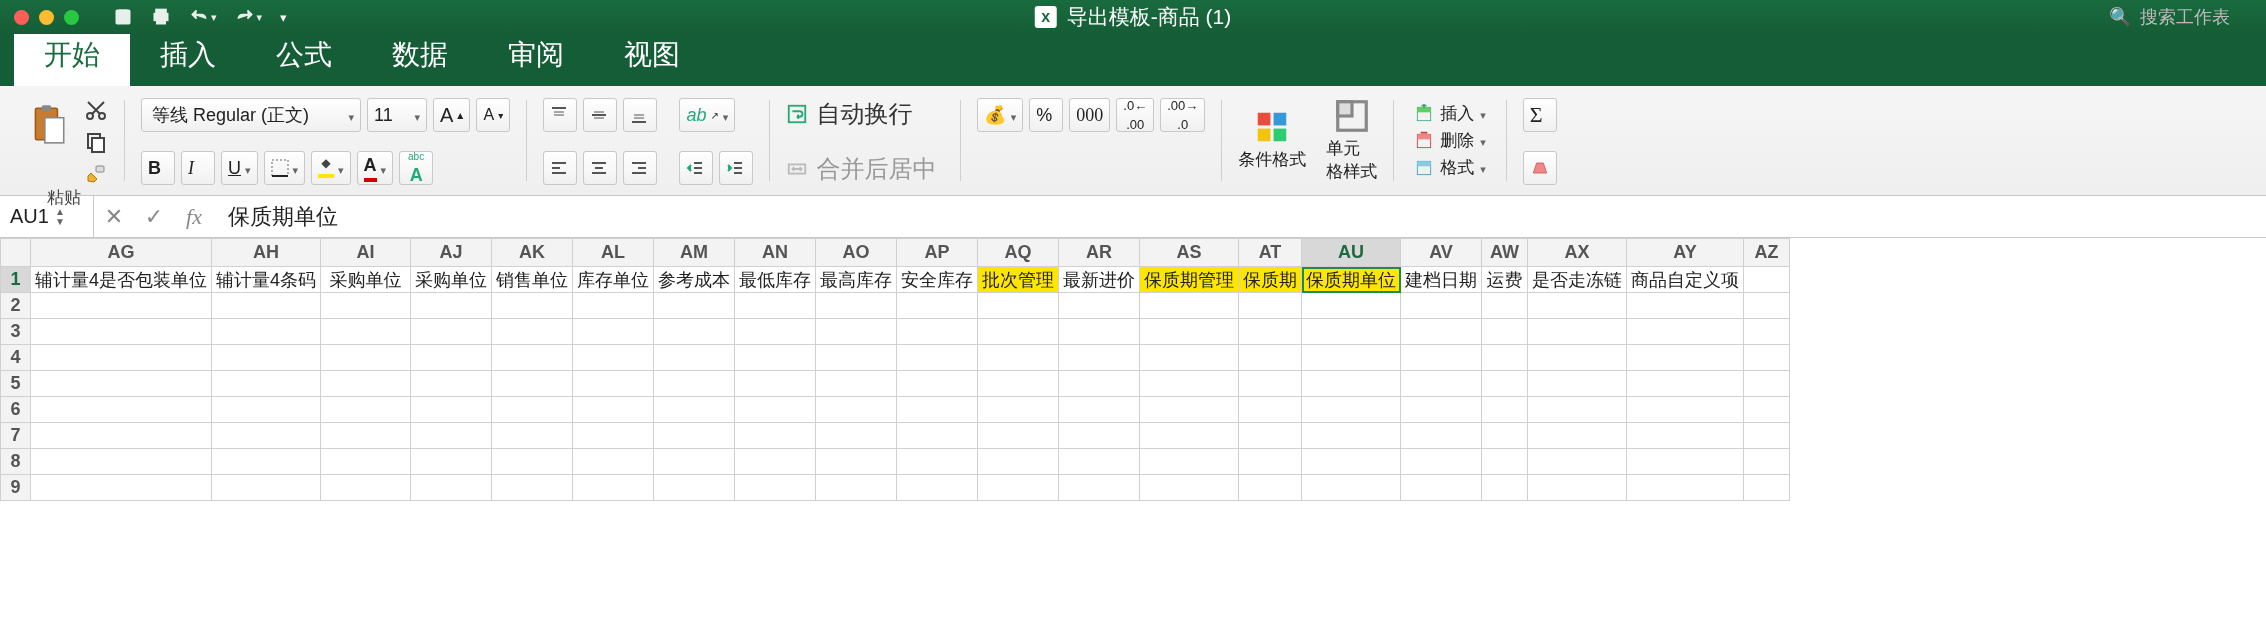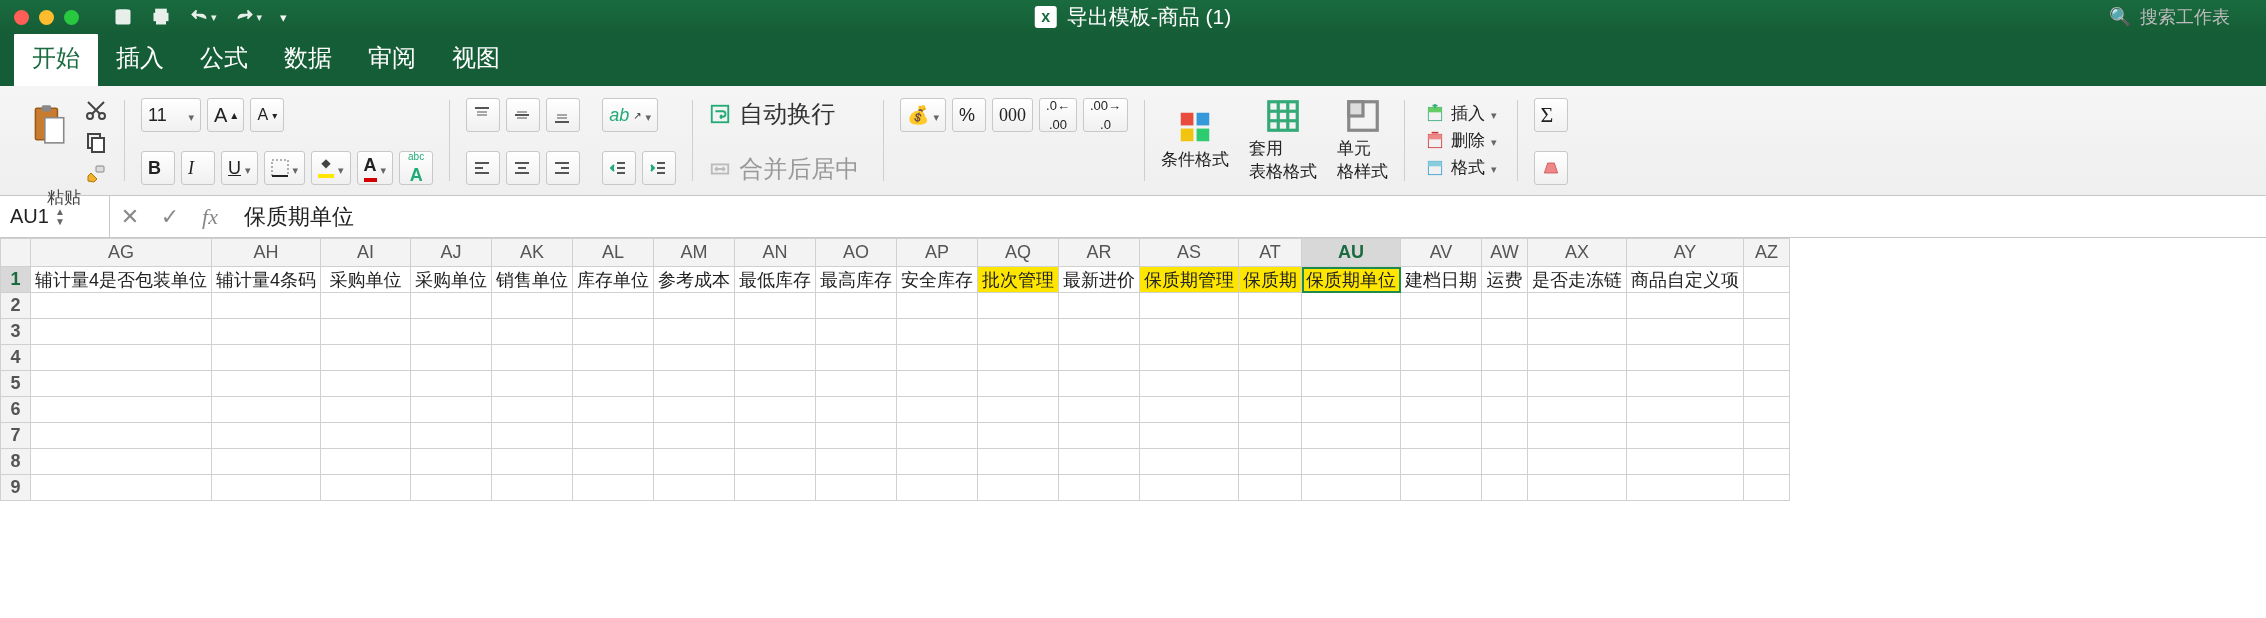--- a/index.html
+++ b/index.html
@@ -13,21 +13,21 @@
   .qat { display:flex; gap:18px; padding-left:20px; align-items:center;}
   .qat svg, .qat span { color:#fff; fill:#fff; opacity:.95; }
   .title-center { position:absolute; left:50%; transform:translateX(-50%); display:flex; gap:10px; align-items:center; font-size:21px; }
   .title-center .xicon { width:22px; height:22px; background:#fff; border-radius:3px; display:flex; align-items:center;justify-content:center;color:#1a6b3f;font-weight:bold;font-size:16px;}
   .searchbox { margin-left:auto; display:flex; align-items:center; gap:8px; color:#ddd; font-size:18px; padding-right:16px;}
   .searchbox input { background:transparent; border:none; color:#ddd; font-size:18px; width:110px;}
   .searchbox input::placeholder{color:#bbb;}
 
   
   .ribbon-tabs { height: 52px; background:#155d36; display:flex; align-items:flex-end; padding-left:14px; gap:0; }
-  .rtab { padding:10px 18px 12px; color:#fff; font-size:24px; cursor:pointer;}
+  .rtab { padding:10px 30px 12px; color:#fff; font-size:28px; cursor:pointer;}
   .rtab.active { background:#fff; color:#1a6b3f; border-radius:4px 4px 0 0;}
 
   
   .ribbon { height: 110px; background:linear-gradient(#f5f5f5,#efefef); border-bottom:1px solid #c8c8c8; display:flex; align-items:center; padding:4px 10px; gap:6px;}
   .group { height:100%; display:flex; flex-direction:column; justify-content:center; padding:0 10px; position:relative;}
   .group.row2 { justify-content:space-between; padding-top:8px; padding-bottom:6px;}
   .sep { width:1px; height:80%; background:#cfcfcf;}
   .glabel { font-size:17px; color:#444; text-align:center;}
   .btnrow { display:flex; gap:6px; align-items:center;}
   .rb { height:34px; min-width:34px; padding:0 6px; border:1px solid #c8c8c8; background:linear-gradient(#fff,#f0f0f0); border-radius:3px; display:flex; align-items:center; justify-content:space-between; gap:4px; font-size:18px; cursor:pointer;}
@@ -43,32 +43,32 @@
   .stackbtn { display:flex; flex-direction:column; align-items:center; gap:2px; cursor:pointer;}
   .stackbtn .lbl{font-size:17px;}
 
   
   .cells-list { display:flex; flex-direction:column; gap:2px;}
   .cells-list .item{display:flex; align-items:center; gap:6px; font-size:17px; padding:1px 4px; cursor:pointer;}
   .cells-list .item .caret::after{content:"▾"; font-size:11px; color:#666;}
 
   
   .fbar { height:42px; background:#fff; border-bottom:1px solid #c8c8c8; display:flex; align-items:center;}
-  .namebox { width:110px; border-right:1px solid #c8c8c8; height:100%; display:flex; align-items:center; padding-left:10px; font-size:20px;}
+  .namebox { width:94px; border-right:1px solid #c8c8c8; height:100%; display:flex; align-items:center; padding-left:10px; font-size:20px;}
   .spin { display:flex; flex-direction:column; margin-left:6px;}
   .spin div {font-size:10px; line-height:10px; color:#666; cursor:pointer;}
   .fbtn { width:40px; text-align:center; color:#888; font-size:22px; cursor:pointer;}
   .fx { font-style:italic; font-family:"Times New Roman",serif; }
   .fcontent { flex:1; padding-left:14px; font-size:22px;}
 
   
   .grid-wrap { position:relative; }
   .sheet { border-collapse:collapse; table-layout:fixed;}
   .sheet th, .sheet td { border:1px solid #d0d0d0; height:26px; padding:0 4px; font-size:18px; text-align:center; overflow:hidden; white-space:nowrap;}
-  .sheet thead th { background:#f3f3f3; font-weight:normal; color:#555; height:28px;}
+  .sheet thead th { background:#f3f3f3; font-weight:bold; color:#555; height:28px;}
   .sheet thead th.active { background:#d8d8d8; color:#1a6b3f; font-weight:bold;}
   .corner { width:30px; background:#f3f3f3; }
   .rowhdr { width:30px; background:#f3f3f3; color:#555; text-align:center;}
   .rowhdr.active { background:#d8d8d8; color:#1a6b3f;}
   .hl { background:#ffe600 !important; }
   .sel { outline:2px solid #1f8a4d; outline-offset:-2px; }
   .sheet td { text-align:left; }
   .sheet tr.r1 td { text-align:center; }
 
   svg { display:block; }
@@ -166,20 +166,24 @@
             </svg>
           </span>
       </div>
     </div>
     <div class="glabel">粘贴</div>
   </div>
   <div class="sep"></div>
 
   <div class="group row2">
     <div class="btnrow">
+      <div class="rb font-name">
+          <span>等线 Regular (正文)</span>
+          <span class="caret" style="margin-left:auto;"></span>
+        </div>
       <div class="rb font-size">
           <span>11</span>
           <span class="caret"></span>
         </div>
       <div class="rb" style="font-size:20px;">A<span style="font-size:12px;vertical-align:super;">▴</span></div>
       <div class="rb" style="font-size:16px;">A<span style="font-size:10px;vertical-align:super;">▾</span></div>
     </div>
     <div class="btnrow">
       <div class="rb" style="font-weight:bold;">B</div>
       <div class="rb" style="font-style:italic;font-family:serif;">I</div>
@@ -329,32 +333,20 @@
   <div class="group">
     <div class="btnrow" style="gap:20px;">
       <div class="stackbtn">
         <svg width="38" height="38" viewBox="0 0 24 24">
             <rect x="3" y="3" width="8" height="8" fill="#e74c3c"></rect>
             <rect x="13" y="3" width="8" height="8" fill="#3498db"></rect>
             <rect x="3" y="13" width="8" height="8" fill="#f1c40f"></rect>
             <rect x="13" y="13" width="8" height="8" fill="#2ecc71"></rect>
           </svg>
         <span class="lbl">条件格式</span>
-          <span class="caret"></span>
-      </div>
-      <div class="stackbtn">
-        <svg width="38" height="38" viewBox="0 0 24 24" fill="none" stroke="#3a7" stroke-width="2">
-            <rect x="3" y="3" width="18" height="18"></rect>
-            <line x1="3" y1="9" x2="21" y2="9"></line>
-            <line x1="3" y1="15" x2="21" y2="15"></line>
-            <line x1="9" y1="3" x2="9" y2="21"></line>
-            <line x1="15" y1="3" x2="15" y2="21"></line>
-          </svg>
-        <span class="lbl" style="white-space:pre;">套用
-表格格式</span>
           <span class="caret"></span>
       </div>
       <div class="stackbtn">
         <svg width="38" height="38" viewBox="0 0 24 24" fill="none" stroke="#888" stroke-width="2">
             <rect x="3" y="3" width="18" height="18"></rect>
             <rect x="3" y="3" width="9" height="9" fill="#ddd"></rect>
           </svg>
         <span class="lbl" style="white-space:pre;">单元
 格样式</span>
           <span class="caret"></span>

